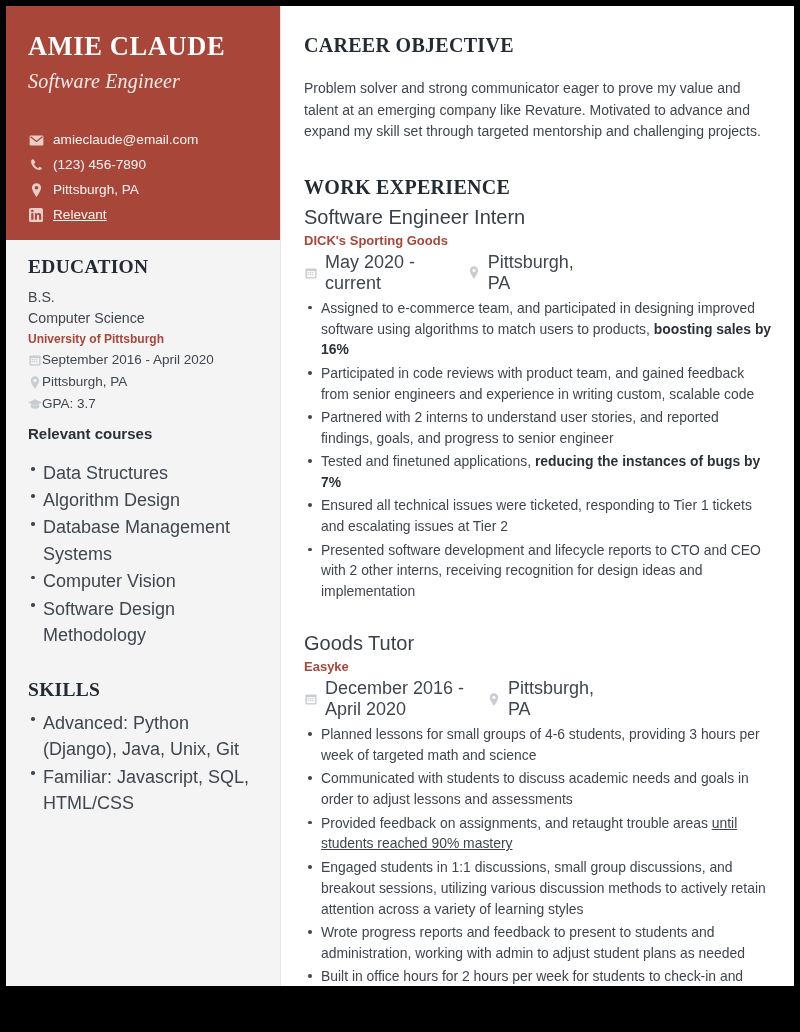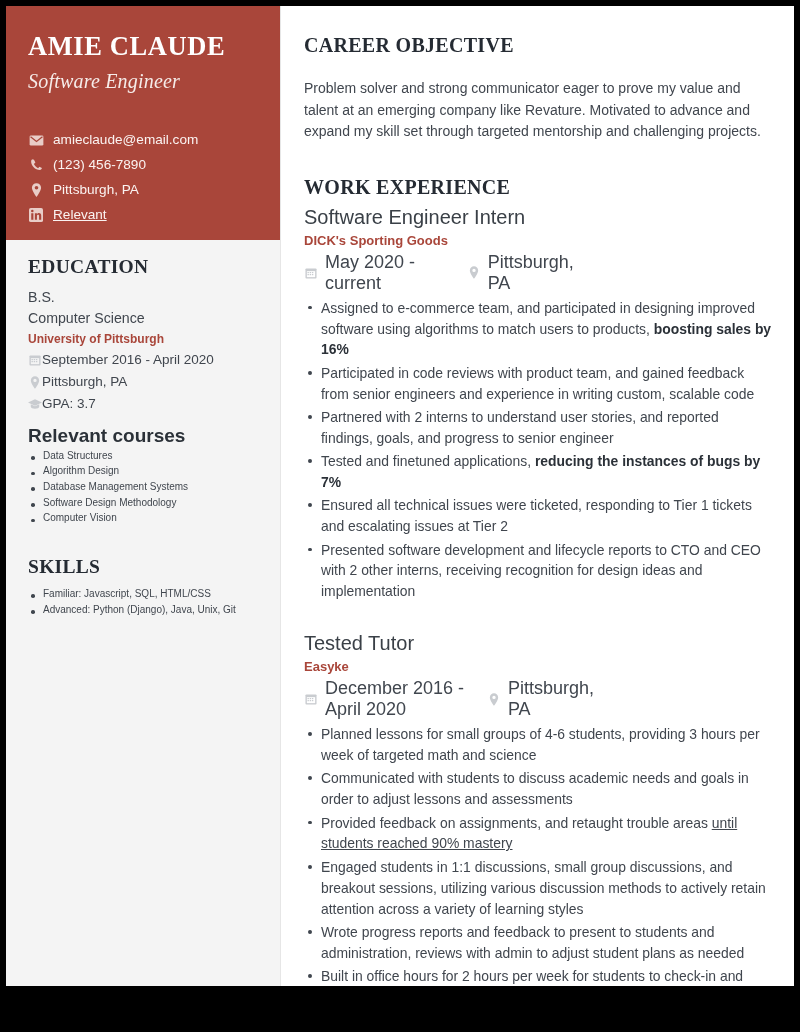--- a/index.html
+++ b/index.html
@@ -95,31 +95,31 @@
     color:#40464e;
     line-height:1.5;
     margin-top:2px;
   }
   .meta-row .ic {
     width:14px; height:14px; flex:0 0 14px;
     display:flex; align-items:center; justify-content:center;
     color:#c9ccd0;
   }
   .sub-head {
-    font-size:19px;
+    font-size:15px;
     font-weight:bold;
     color:#2b3138;
     margin-top:10px;
-    margin-bottom:2px;
+    margin-bottom:18px;
   }
   ul.bl { list-style:none; }
   ul.bl li {
     position:relative;
     padding-left:15px;
-    font-size:10px;
+    font-size:18px;
     color:#40464e;
     line-height:1.47;
     margin-bottom:1px;
   }
   ul.bl li:before {
     content:"";
     position:absolute;
     left:3px; top:7.5px;
     width:3.6px; height:3.6px;
     border-radius:50%;
@@ -297,30 +297,30 @@
               </svg>
           </span>
           <span>GPA: 3.7</span>
         </div>
 
         <div class="sub-head">Relevant courses</div>
         <ul class="bl">
           <li>Data Structures</li>
           <li>Algorithm Design</li>
           <li>Database Management Systems</li>
+          <li>Computer Vision</li>
           <li>Software Design Methodology</li>
-          <li>Computer Vision</li>
         </ul>
       </div>
 
       <div class="skills-sec">
         <div class="sec-head">SKILLS</div>
         <ul class="bl">
+          <li>Advanced: Python (Django), Java, Unix, Git</li>
           <li>Familiar: Javascript, SQL, HTML/CSS</li>
-          <li>Advanced: Python (Django), Java, Unix, Git</li>
         </ul>
       </div>
 
     </div>
   </div>
 
   <div class="divider"></div>
 
   <div class="right">
 
@@ -364,21 +364,21 @@
           <li><span>Assigned to e-commerce team, and participated in designing improved software using algorithms to match users to products, </span><b class="hl">boosting sales by 16%</b></li>
           <li><span>Participated in code reviews with product team, and gained feedback from senior engineers and experience in writing custom, scalable code</span></li>
           <li><span>Partnered with 2 interns to understand user stories, and reported findings, goals, and progress to senior engineer</span></li>
           <li><span>Tested and finetuned applications, </span><b class="hl">reducing the instances of bugs by 7%</b></li>
           <li><span>Ensured all technical issues were ticketed, responding to Tier 1 tickets and escalating issues at Tier 2</span></li>
           <li><span>Presented software development and lifecycle reports to CTO and CEO with 2 other interns, receiving recognition for design ideas and implementation</span></li>
         </ul>
       </div>
 
       <div class="job">
-        <div class="job-title">Tested Tutor</div>
+        <div class="job-title">Goods Tutor</div>
         <div class="job-company">Easyke</div>
         <div class="job-meta">
           <span class="mi">
             <span class="ic">
               <svg width="12" height="12" viewBox="0 0 13 13">
                   <rect x="0.5" y="1.5" width="12" height="11" rx="1" fill="currentColor"></rect>
                   <rect x="2" y="4.5" width="9" height="6.5" fill="#ffffff"></rect>
                   <rect x="2.7" y="5.4" width="1.5" height="1.3" fill="currentColor"></rect>
                   <rect x="5.1" y="5.4" width="1.5" height="1.3" fill="currentColor"></rect>
                   <rect x="7.5" y="5.4" width="1.5" height="1.3" fill="currentColor"></rect>
@@ -396,21 +396,21 @@
                 </svg>
             </span>
             <span>Pittsburgh, PA</span>
           </span>
         </div>
         <ul class="jb">
           <li><span>Planned lessons for small groups of 4-6 students, providing 3 hours per week of targeted math and science</span></li>
           <li><span>Communicated with students to discuss academic needs and goals in order to adjust lessons and assessments</span></li>
           <li><span>Provided feedback on assignments, and retaught trouble areas </span><u class="hl">until students reached 90% mastery</u></li>
           <li><span>Engaged students in 1:1 discussions, small group discussions, and breakout sessions, utilizing various discussion methods to actively retain attention across a variety of learning styles</span></li>
-          <li><span>Wrote progress reports and feedback to present to students and administration, reviews with admin to adjust student plans as needed</span></li>
+          <li><span>Wrote progress reports and feedback to present to students and administration, working with admin to adjust student plans as needed</span></li>
           <li><span>Built in office hours for 2 hours per week for students to check-in and receive one-on-one help, which boosted their mastery level by 13%</span></li>
         </ul>
       </div>
 
     </div>
   </div>
 
 </div>
 
 </body></html>

